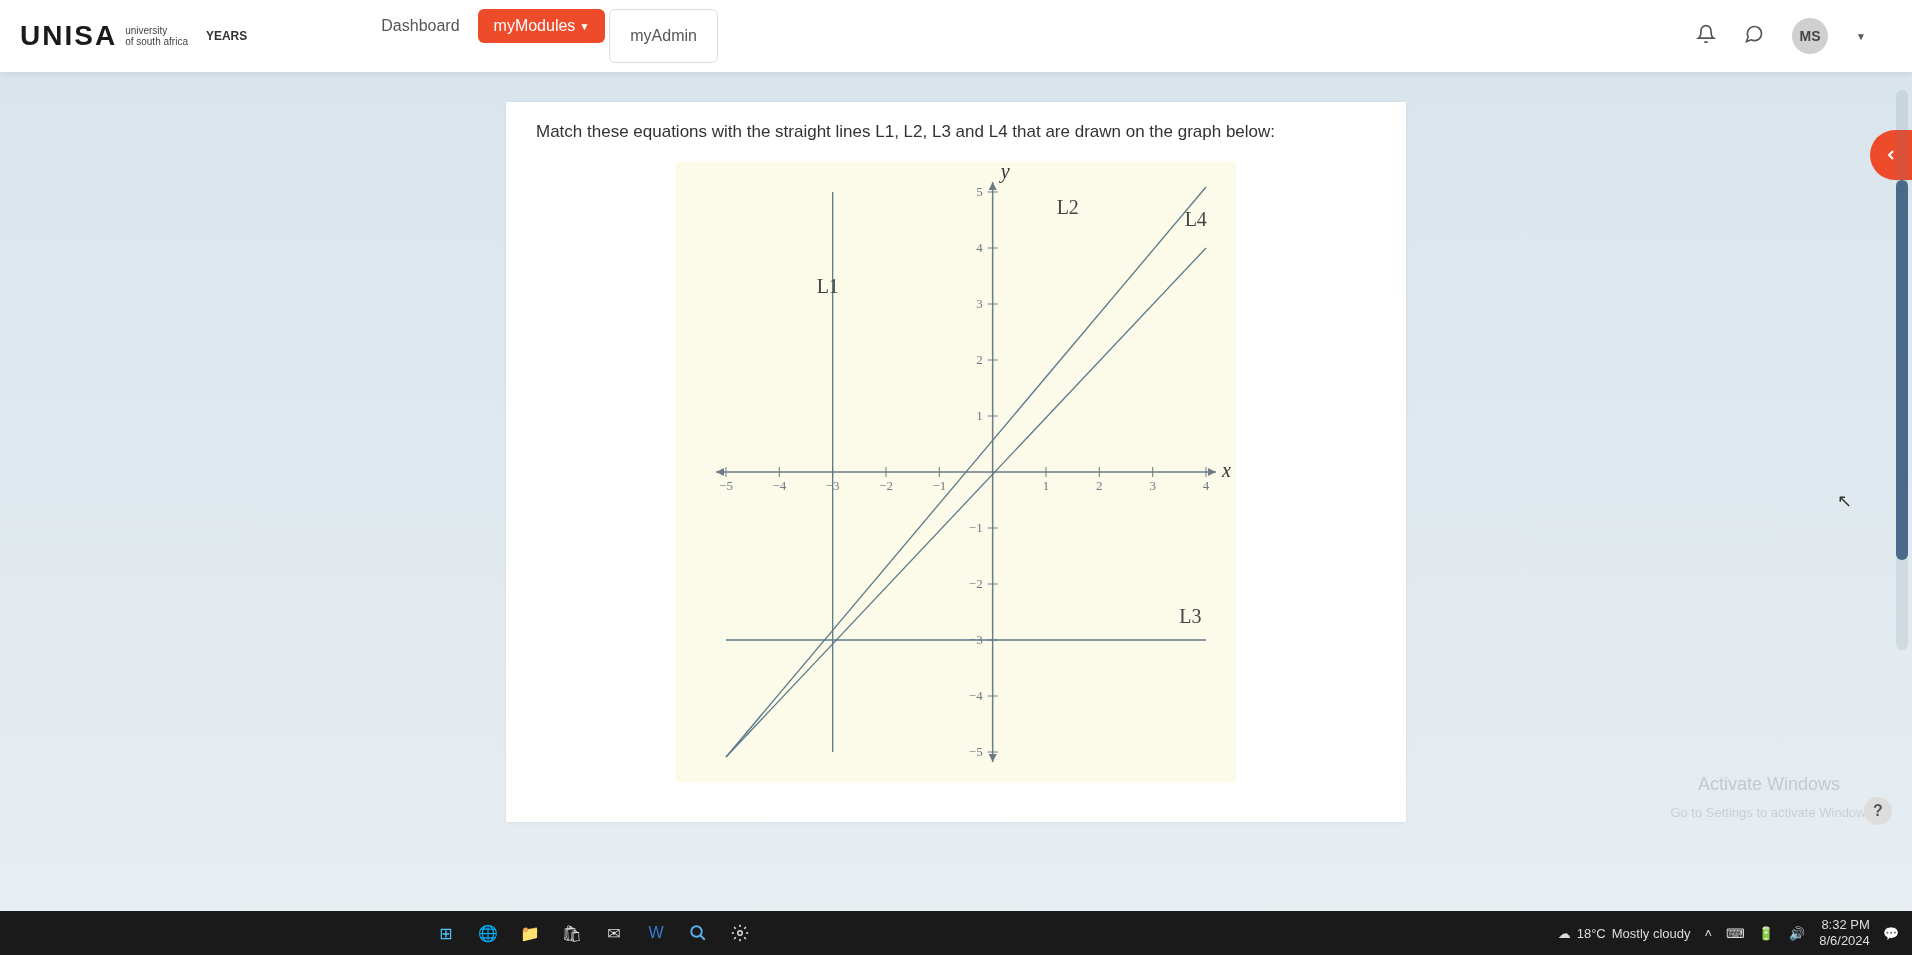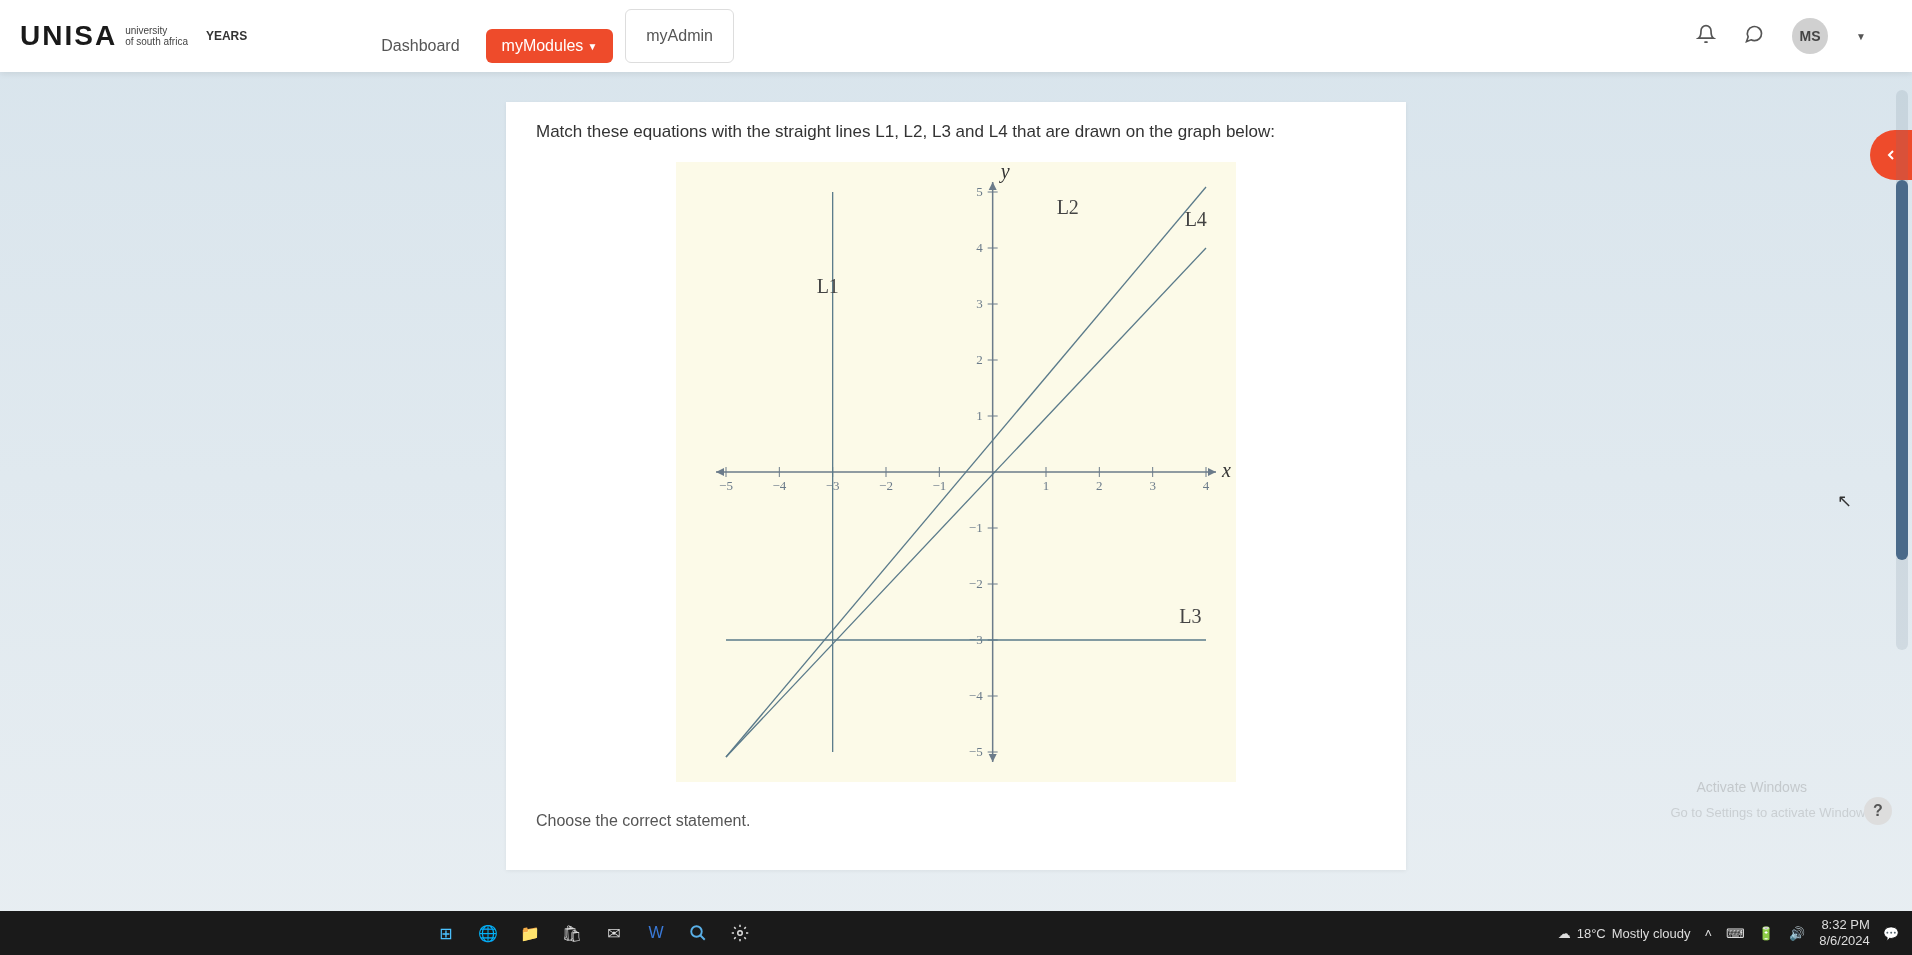--- a/index.html
+++ b/index.html
@@ -22,21 +22,21 @@
 }
 .logo-area {
   display: flex;
   align-items: center;
   gap: 8px;
   color: #333;
 }
 .logo-text { font-weight: 700; font-size: 28px; letter-spacing: 2px; color:#1a1a1a; }
 .logo-sub { font-size: 10px; line-height: 1.1; color:#444; }
 .years-badge { font-size: 12px; font-weight:700; color:#333; margin-left:10px; }
-.nav-area { display:flex; align-items:flex-end; gap:12px; margin-left:120px; }
+.nav-area { display:flex; align-items:flex-start; gap:4px; margin-left:120px; }
 .nav-link { font-size:16px; color:#555; padding:8px 14px; }
 .nav-btn {
   background:#ee4b2b; color:#fff; padding:8px 16px; border-radius:6px;
   font-size:16px; display:flex; align-items:center; gap:4px;
 }
 .nav-btn-white {
   background:#fff; color:#555; padding:17px 20px; border-radius:6px;
   font-size:16px; border:1px solid #ddd;
 }
 .top-right { position:absolute; right:46px; display:flex; align-items:center; gap:28px; }
@@ -65,22 +65,22 @@
 .line-plot { stroke:#5a7a8a; stroke-width:1.3; fill:none; }
 .line-lbl { fill:#444; font-size:20px; font-family:'Times New Roman',serif; }
 .axis-lbl { fill:#333; font-size:20px; font-style:italic; font-family:'Times New Roman',serif; }
 .choose-text { font-size:16px; color:#555; margin-top:30px; }
 .side-tab {
   position:absolute; right:0; top:130px; width:42px; height:50px;
   background:#ee4b2b; border-radius:25px 0 0 25px;
   display:flex; align-items:center; justify-content:center; color:#fff;
 }
 .watermark {
-  position:absolute; right:105px; bottom:160px; color:rgba(120,120,120,0.3);
-  font-size:14px;
+  position:absolute; right:72px; bottom:160px; color:rgba(120,120,120,0.3);
+  font-size:18px;
 }
 .watermark-sub {
   position:absolute; right:40px; bottom:135px; color:rgba(120,120,120,0.25);
   font-size:13px;
 }
 .help-badge {
   position:absolute; right:20px; bottom:130px; width:28px; height:28px;
   border-radius:50%; background:#ddd; color:#555; display:flex;
   align-items:center; justify-content:center; font-weight:700;
 }
@@ -198,21 +198,20 @@
         <text class="line-lbl" x="140.66666666666669" y="130.8">L1</text>
         <line class="line-plot" x1="50" y1="595" x2="530" y2="25"></line>
         <text class="line-lbl" x="380.6666666666667" y="52.40000000000002">L2</text>
         <line class="line-plot" x1="50" y1="478" x2="530" y2="478"></line>
         <text class="line-lbl" x="503.3333333333333" y="461.2">L3</text>
         <line class="line-plot" x1="50" y1="595" x2="530" y2="86"></line>
         <text class="line-lbl" x="508.66666666666663" y="63.59999999999998">L4</text>
       </svg>
   </div>
 
-  <div class="choose-text">Choose the correct statement.</div>
 </div>
 
 <div class="scrollbar"></div>
 <div class="scrollthumb"></div>
 
 <span class="cursor">↖</span>
 
 <div class="watermark">Activate Windows</div>
 <div class="watermark-sub">Go to Settings to activate Windows</div>
 <div class="help-badge">?</div>

